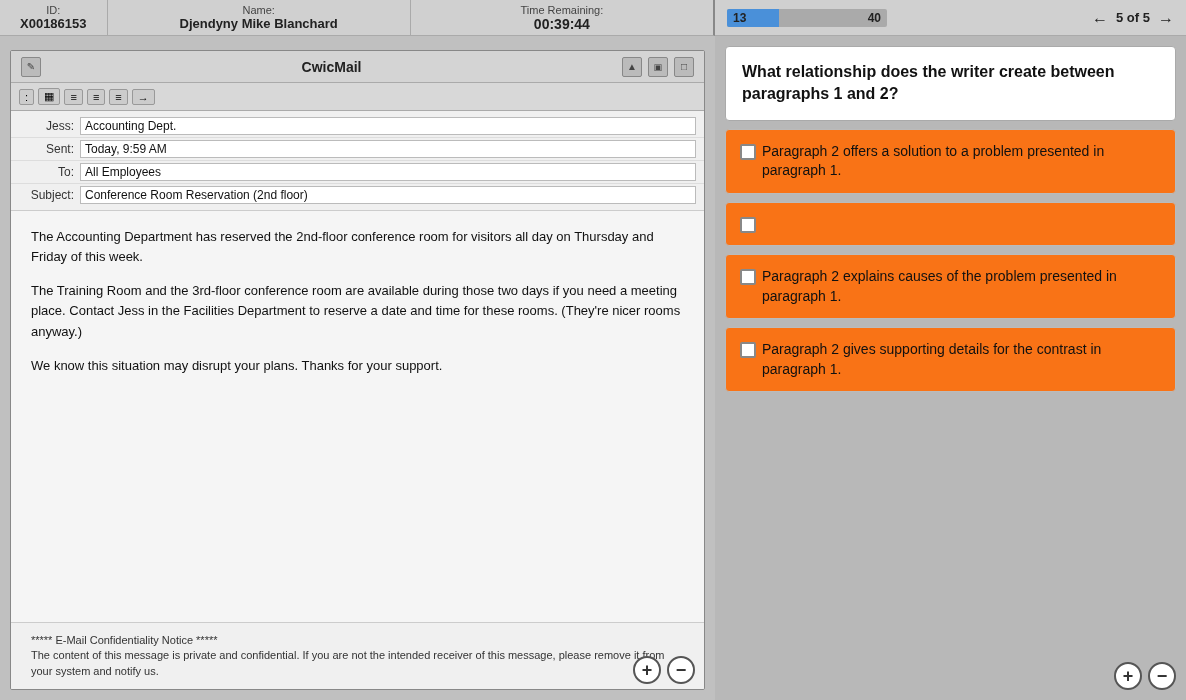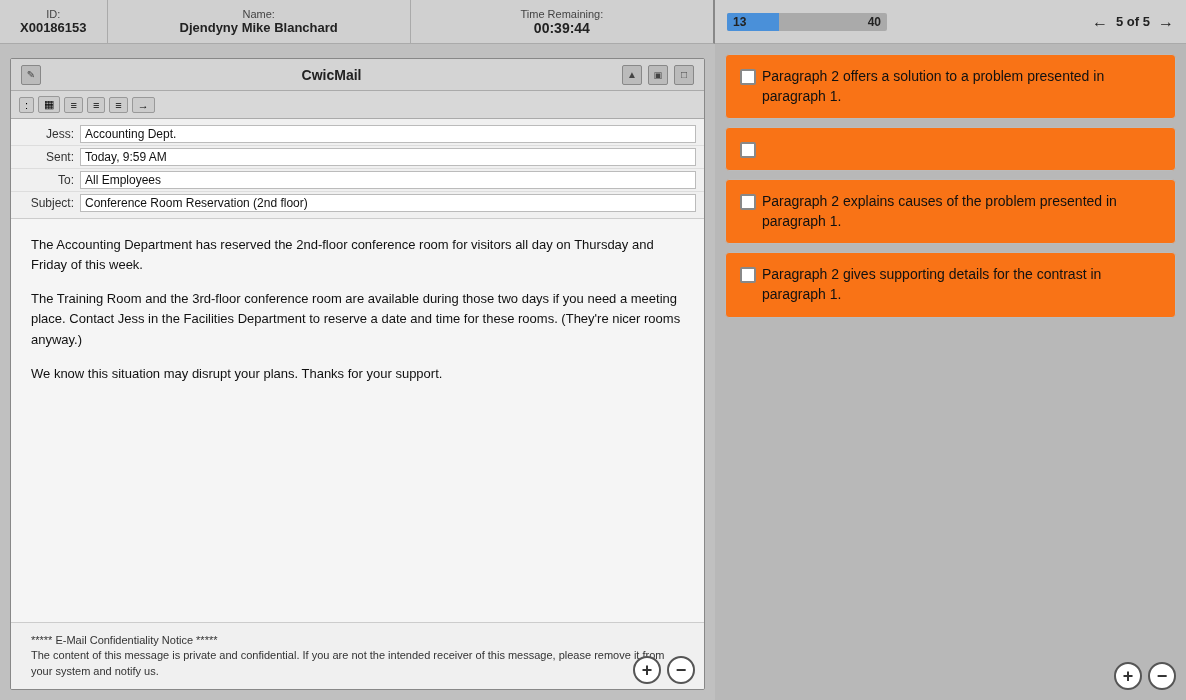--- a/index.html
+++ b/index.html
@@ -282,21 +282,21 @@
       display: flex;
       justify-content: flex-end;
       gap: 6px;
       margin-top: auto;
       padding-top: 4px;
     }
 
     
     .full-top {
       display: flex;
-      height: 44px;
+      height: 36px;
       flex-shrink: 0;
     }
     .left-top {
       width: 715px;
       flex-shrink: 0;
       display: flex;
       align-items: center;
       background: #d0d0d0;
       border-bottom: 1px solid #aaa;
       border-right: 2px solid #888;
@@ -401,20 +401,23 @@
     </div>
 
     <div class="zoom-controls">
       <div class="zoom-btn">+</div>
       <div class="zoom-btn">−</div>
     </div>
   </div>
 
   <div class="right-panel">
 
+    <div class="question-box">
+      <span>What relationship does the writer create between paragraphs 1 and 2?</span>
+    </div>
 
     <div class="answer-option">
       <div class="answer-checkbox"></div>
       <span class="answer-text">Paragraph 2 offers a solution to a problem presented in paragraph 1.</span>
     </div>
 
     <div class="answer-option">
       <div class="answer-checkbox"></div>
     </div>
 

